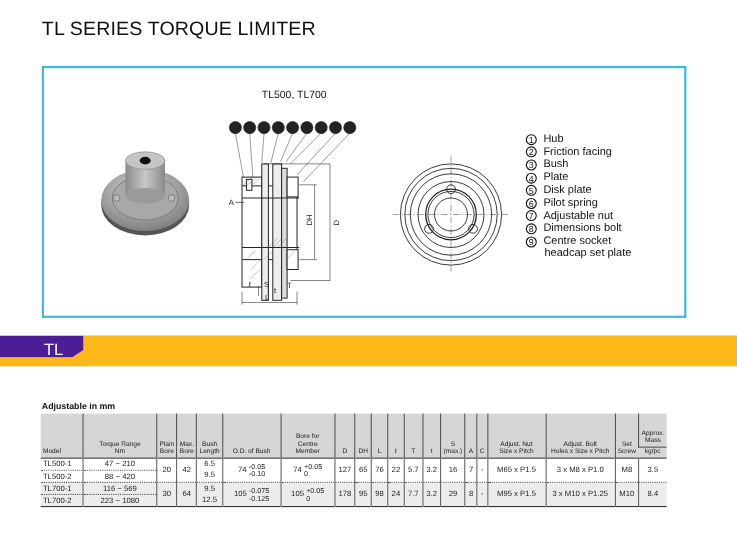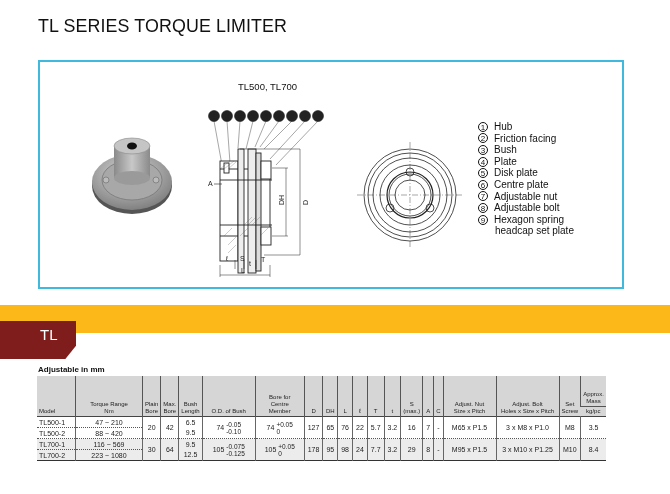--- a/index.html
+++ b/index.html
@@ -5,21 +5,21 @@
   html,body{margin:0;padding:0;background:#fff;}
   body{width:670px;height:494px;position:relative;overflow:hidden;font-family:"DejaVu Sans","Liberation Sans",sans-serif;color:#111;}
   .title{position:absolute;left:38px;top:16px;font-size:17.5px;font-weight:normal;letter-spacing:0.1px;color:#111;font-family:"Liberation Sans",sans-serif;transform:scaleX(1.02);transform-origin:left;}
   .frame{position:absolute;left:38px;top:60px;width:586px;height:229px;border:2px solid #3fb9dd;box-sizing:border-box;}
   .sub{position:absolute;left:202px;top:81px;font-size:9.5px;font-weight:normal;color:#111;font-family:"Liberation Sans",sans-serif;margin-left:36px;}
   .legend{position:absolute;left:478px;top:121px;font-size:10px;line-height:11.5px;color:#111;font-family:"Liberation Sans",sans-serif;}
   .legend .row{display:flex;align-items:center;height:11.6px;}
   .legend .num{display:inline-block;width:10px;height:10px;border:1px solid #111;border-radius:50%;font-size:8px;line-height:10px;text-align:center;margin-right:6px;box-sizing:border-box;}
   .legend .cont{padding-left:17px;}
   .band{position:absolute;left:0;top:305px;width:670px;height:28px;background:#fcb719;}
-  .band .tag{position:absolute;left:0;top:0;width:76px;height:38px;background:#7f1d1d;clip-path:polygon(0 0,100% 0,100% 65%,86% 100%,0 100%);margin-top:16px;}
+  .band .tag{position:absolute;left:0;top:0;width:76px;height:20px;background:#4c1d95;clip-path:polygon(0 0,100% 0,100% 65%,86% 100%,0 100%);}
   .band .tag span{position:absolute;left:40px;top:5px;color:#fff;font-size:15px;font-family:"Liberation Sans",sans-serif;}
   .dims{position:absolute;left:38px;top:365px;font-size:8px;font-weight:bold;font-family:"Liberation Sans",sans-serif;}
   table.spec{position:absolute;left:37px;top:376px;border-collapse:collapse;font-family:"Liberation Sans",sans-serif;font-size:7px;color:#222;}
   table.spec th{background:#d6d6d6;font-weight:normal;font-size:6px;line-height:7px;border-left:1px solid #555;padding:1px 2px;vertical-align:bottom;text-align:center;}
   table.spec th:first-child{border-left:none}
   table.spec thead tr.h1 th{height:28px;}
   table.spec thead{border-bottom:1px solid #444;}
   table.spec td{border-left:1px solid #666;padding:0 3px;height:10px;text-align:center;white-space:nowrap;}
   table.spec td:first-child{border-left:none;text-align:left;padding-left:2px;}
   table.spec tr.r500 td{background:#fff;}
@@ -167,33 +167,33 @@
   <div class="row">
       <span class="num">4</span>
       <span>Plate</span>
     </div>
   <div class="row">
       <span class="num">5</span>
       <span>Disk plate</span>
     </div>
   <div class="row">
       <span class="num">6</span>
-      <span>Centre plate</span>
+      <span>Pilot spring</span>
     </div>
   <div class="row">
       <span class="num">7</span>
       <span>Adjustable nut</span>
     </div>
   <div class="row">
       <span class="num">8</span>
-      <span>Adjustable bolt</span>
+      <span>Dimensions bolt</span>
     </div>
   <div class="row">
       <span class="num">9</span>
-      <span>Hexagon spring</span>
+      <span>Centre socket</span>
     </div>
   <div class="row cont">headcap set plate</div>
 </div>
 
 <div class="band">
   <div class="tag">
       <span>TL</span>
     </div>
 </div>
 

